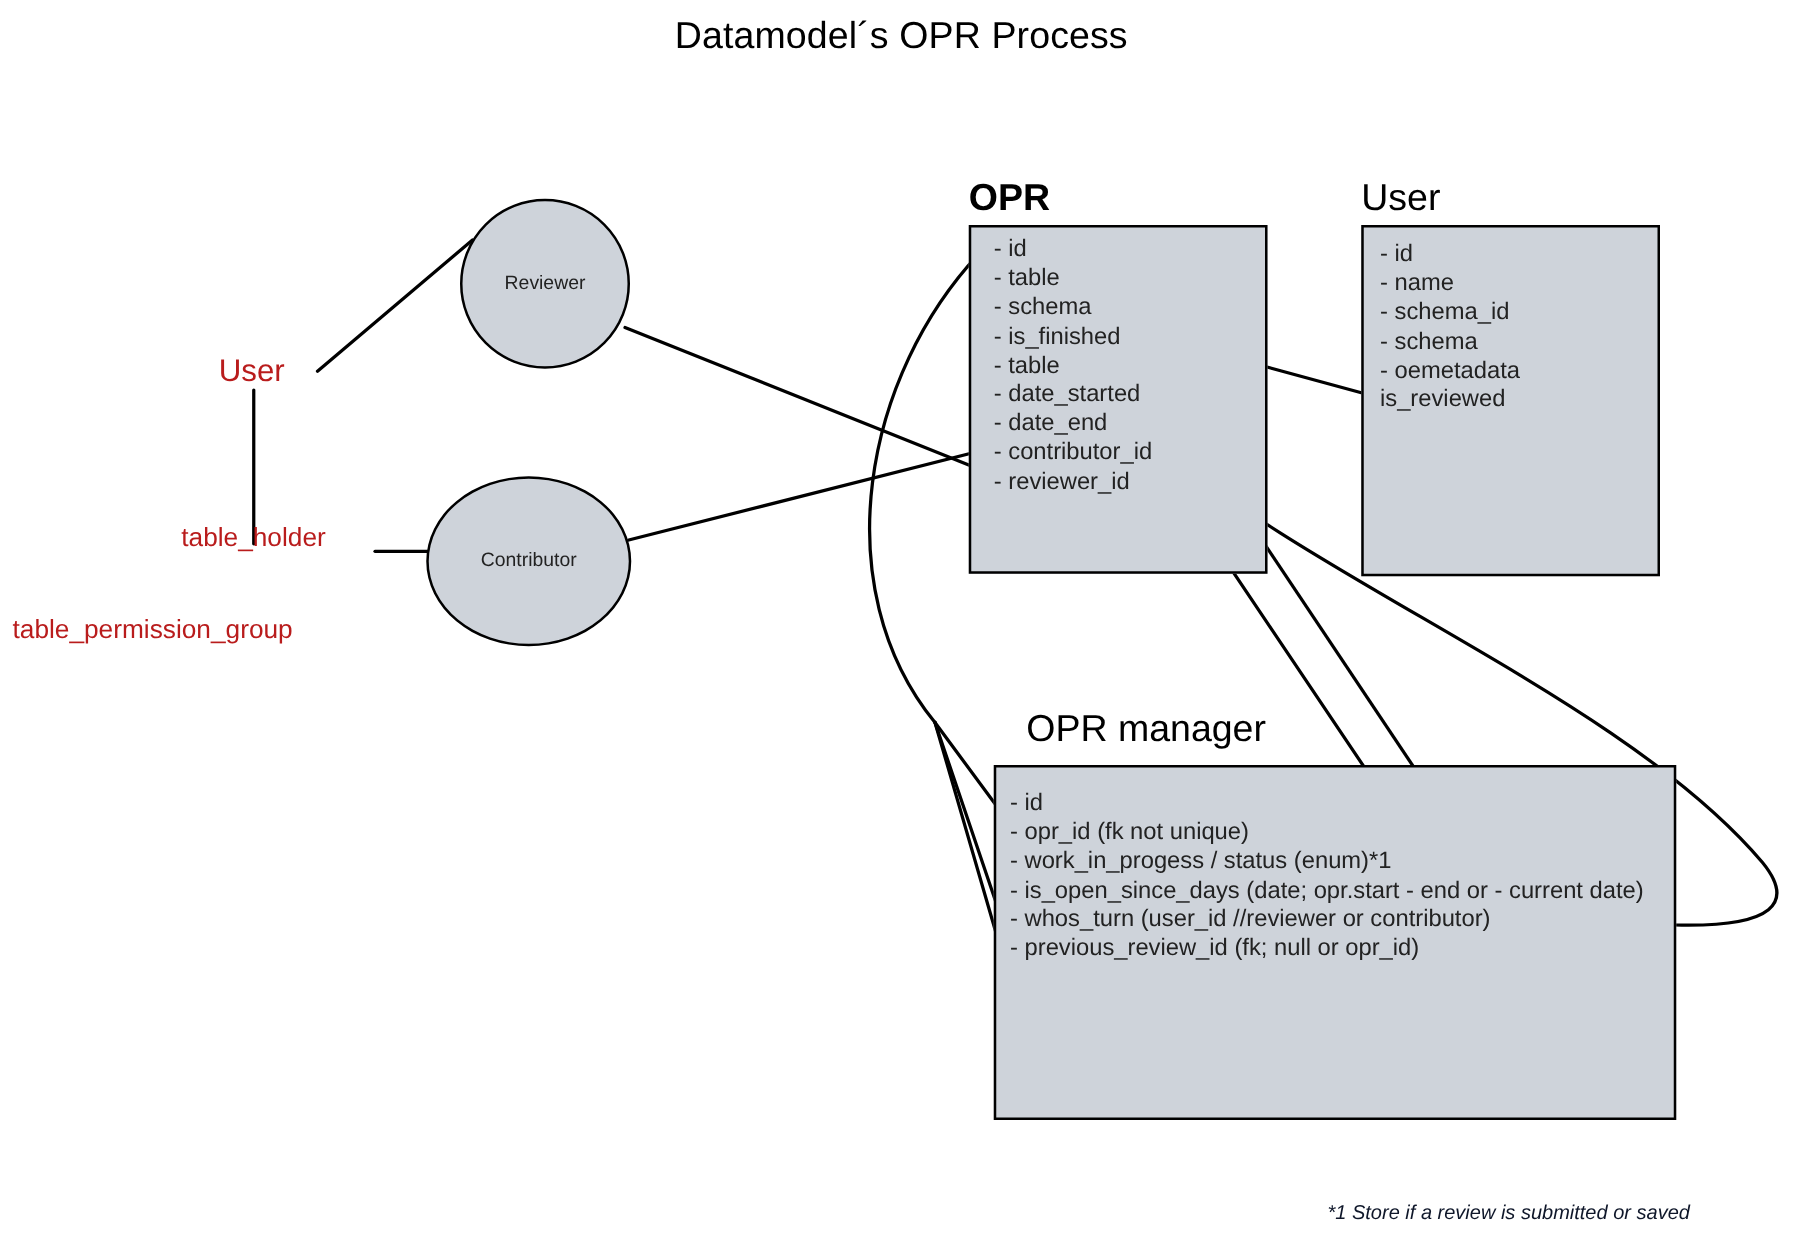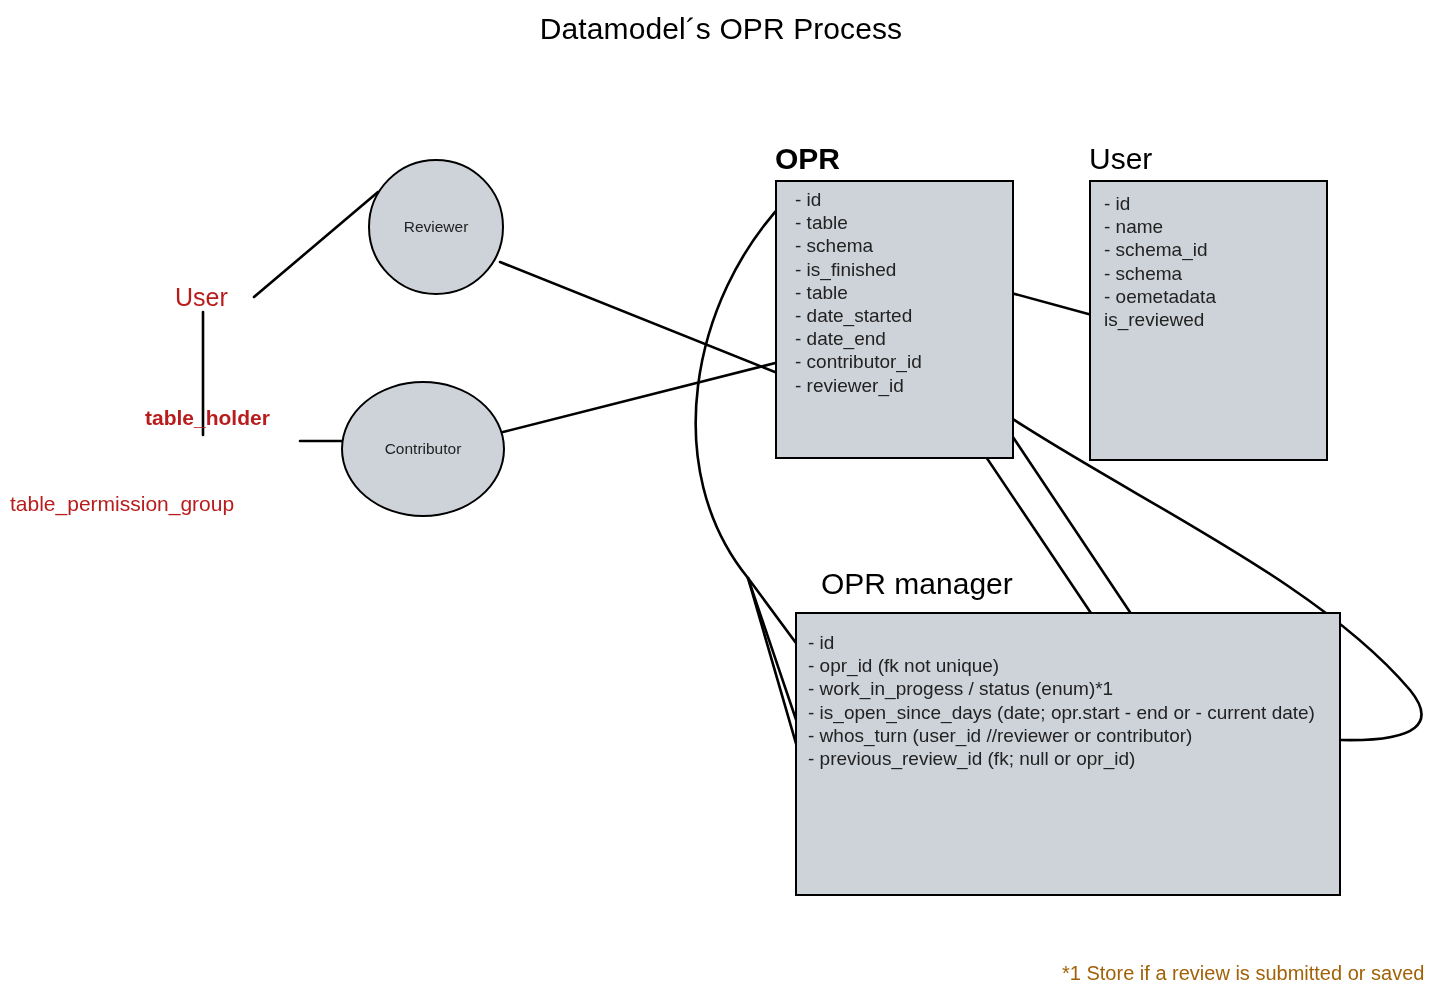--- a/index.html
+++ b/index.html
@@ -79,23 +79,24 @@
     position: absolute;
     font-size: 25px;
     color: #b91c1c;
     white-space: nowrap;
   }
   .plain-label.small {
     font-size: 21px;
   }
   .footnote {
     position: absolute;
-    font-size: 20px;
-    color: #a16207;
+    font-size: 16px;
+    color: #0f172a;
     white-space: nowrap;
+    font-style: italic;
   }
 </style>
 </head>
 <body>
 
 <div id="canvas">
 
   <svg id="wires" viewBox="0 0 1442 1002" xmlns="http://www.w3.org/2000/svg">
     <g fill="none" stroke="#000000" stroke-width="2.6" stroke-linecap="round">
 
@@ -124,21 +125,21 @@
 
       <line x1="908" y1="383" x2="963" y2="383"></line>
       <line x1="925" y1="366" x2="1148" y2="698"></line>
     </g>
   </svg>
 
   <div class="diagram-title">Datamodel´s OPR Process</div>
 
   <div class="plain-label" style="left:175px; top:283px;">User</div>
 
-  <div class="plain-label small" style="left:145px; top:406px;font-weight:bold;">table_holder</div>
+  <div class="plain-label small" style="left:145px; top:419px;">table_holder</div>
 
   <div class="plain-label small" style="left:10px; top:492px;">table_permission_group</div>
 
   <div class="role-node" style="left:341px; top:381px; width:164px; height:136px;">
     <span class="role-label">Contributor</span>
   </div>
 
   <div class="role-node" style="left:368px; top:159px; width:136px; height:136px;">
     <span class="role-label">Reviewer</span>
   </div>

